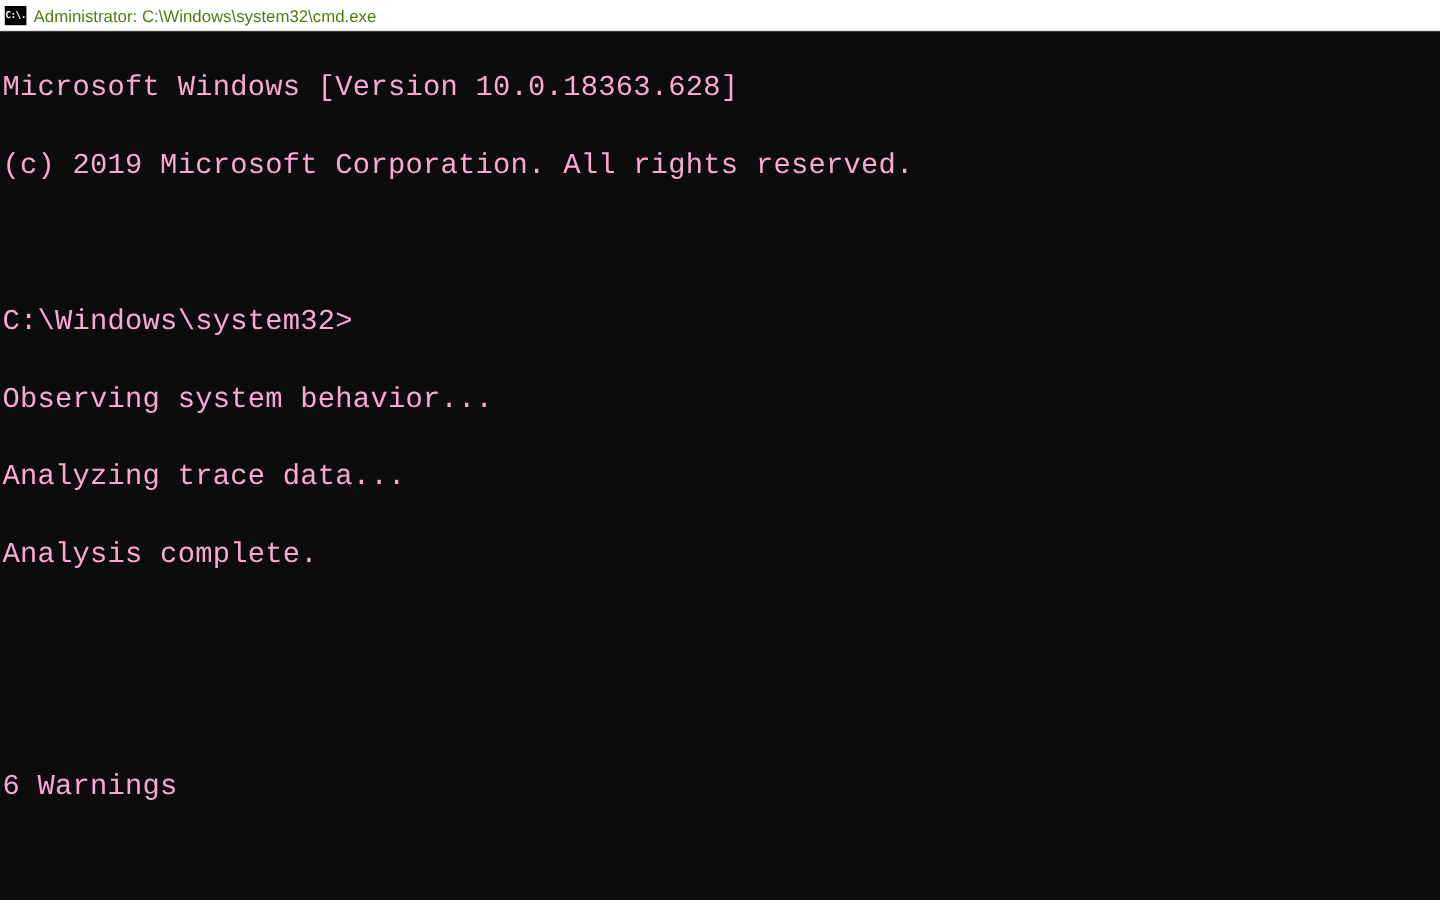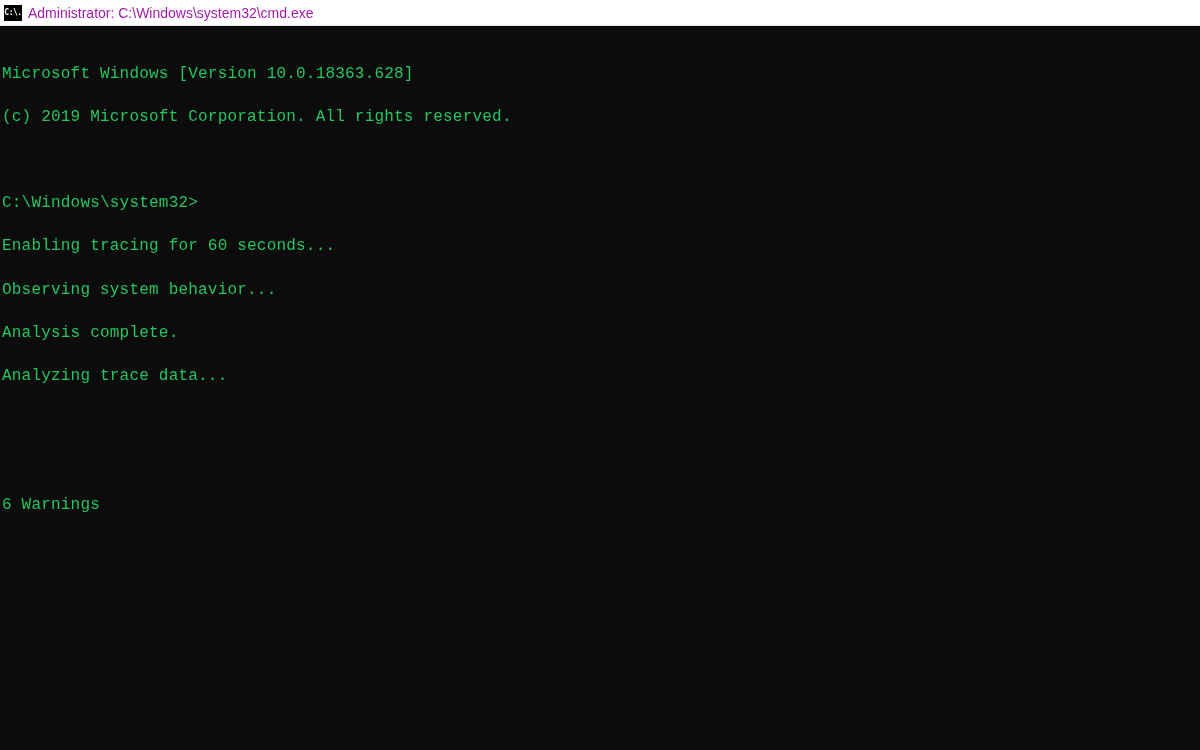--- a/index.html
+++ b/index.html
@@ -31,29 +31,29 @@
       align-items: center;
       justify-content: center;
       color: #ffffff;
       font-size: 8px;
       font-family: Consolas, monospace;
       font-weight: bold;
       letter-spacing: -0.5px;
     }
     .titlebar-text {
       font-size: 14px;
-      color: #a21caf;
+      color: #4d7c0f;
     }
     .terminal {
       background: #0c0c0c;
-      color: #22c55e;
+      color: #f9a8d4;
       font-family: Consolas, "Courier New", monospace;
-      font-size: 16px;
+      font-size: 24px;
       line-height: 1.35;
-      padding: 16px 2px;
+      padding: 0 2px;
       height: calc(750px - 26px);
       white-space: pre;
       overflow: hidden;
       letter-spacing: 0.2px;
     }
     .term-line {
       display: block;
       min-height: 1.35em;
     }
     .prompt-line {
@@ -71,24 +71,23 @@
 <div class="titlebar">
   <div class="titlebar-icon">C:\.</div>
   <div class="titlebar-text">Administrator: C:\Windows\system32\cmd.exe</div>
 </div>
 
 <div class="terminal">
 <span class="term-line">Microsoft Windows [Version 10.0.18363.628]</span>
 <span class="term-line">(c) 2019 Microsoft Corporation. All rights reserved.</span>
 <span class="blank-line"></span>
 <span class="term-line prompt-line"><span>C:\Windows\system32&gt;</span></span>
-<span class="term-line">Enabling tracing for 60 seconds...</span>
 <span class="term-line">Observing system behavior...</span>
+<span class="term-line">Analyzing trace data...</span>
 <span class="term-line">Analysis complete.</span>
-<span class="term-line">Analyzing trace data...</span>
 <span class="blank-line"></span>
 <span class="blank-line"></span>
 <span class="term-line">6 Warnings</span>
 
 
 
 
 
 </div>
 

